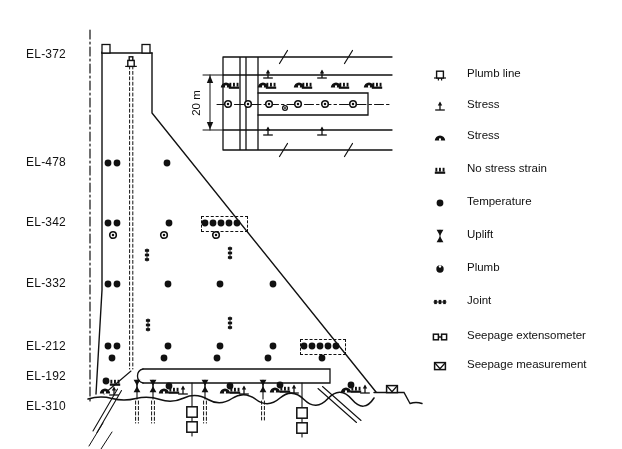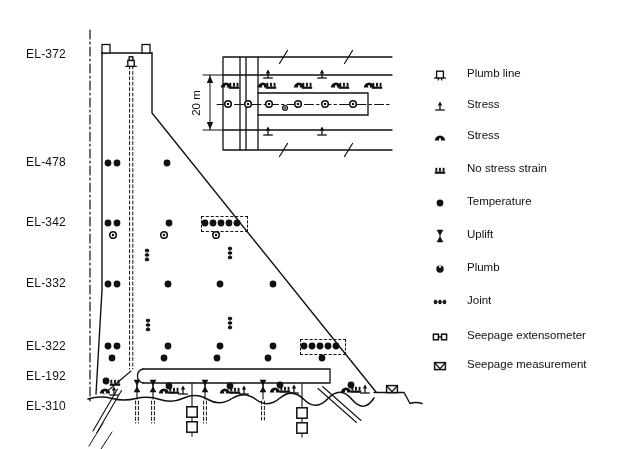--- a/index.html
+++ b/index.html
@@ -58,21 +58,21 @@
     <polygon points="206.8,122 213.2,122 210,129.5" fill="#111" stroke="none"></polygon>
   </svg>
 
   <div class="dim-label">20 m</div>
 
   <div id="el-labels">
       <div class="el-label" style="top: 47px;">EL-372</div>
       <div class="el-label" style="top: 155px;">EL-478</div>
       <div class="el-label" style="top: 215px;">EL-342</div>
       <div class="el-label" style="top: 276px;">EL-332</div>
-      <div class="el-label" style="top: 339px;">EL-322</div>
+      <div class="el-label" style="top: 339px;">EL-212</div>
       <div class="el-label" style="top: 369px;">EL-192</div>
       <div class="el-label" style="top: 399px;">EL-310</div>
     </div>
   <div id="legend">
       <span class="sym" style="left: 432px; top: 67px;">
         <svg viewBox="0 0 16 16" xmlns="http://www.w3.org/2000/svg">
           <line x1="2" y1="11" x2="14" y2="11" stroke="#111" stroke-width="1.2"></line>
           <rect x="4.6" y="4.2" width="6.8" height="6.8" fill="#fff" stroke="#111" stroke-width="1.4"></rect>
           <line x1="6.4" y1="11" x2="6.4" y2="13.6" stroke="#111" stroke-width="1.2"></line>
           <line x1="9.6" y1="11" x2="9.6" y2="13.6" stroke="#111" stroke-width="1.2"></line>

